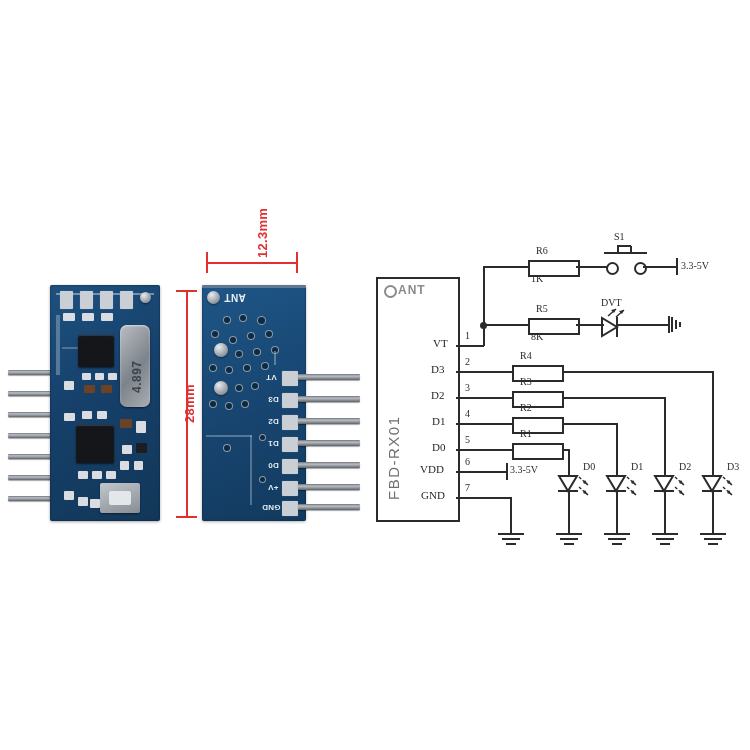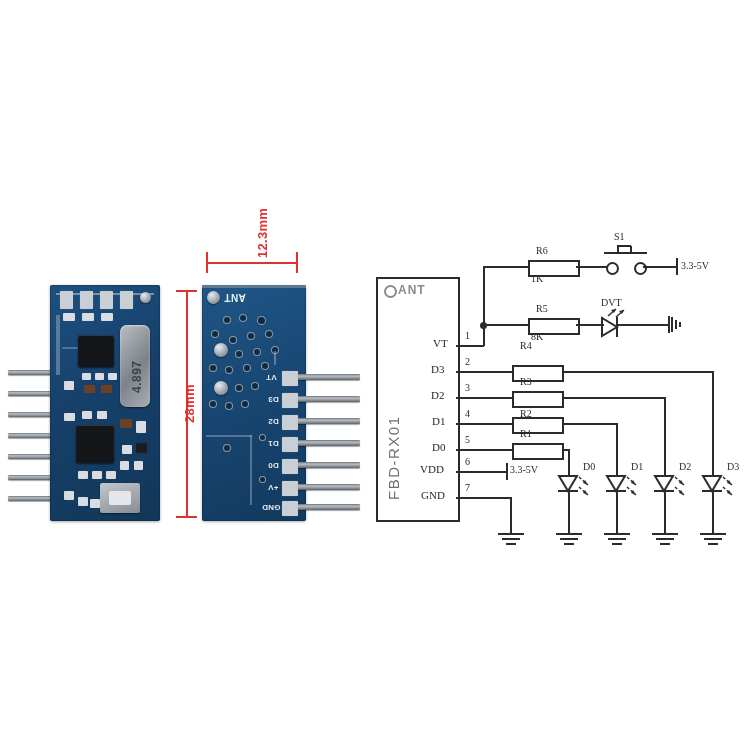--- a/index.html
+++ b/index.html
@@ -300,29 +300,29 @@
     </svg>
     <div class="wire wireH" style="left:617px;top:324px;width:53px;"></div>
 
     <div class="wire wireV" style="left:668px;top:316px;height:17px;"></div>
     <div class="wire wireH" style="left:671px;top:318px;width:2px;height:14px;"></div>
     <div class="abs" style="left:671px;top:317px;width:2px;height:15px;background:#2b2b2b;"></div>
     <div class="abs" style="left:675px;top:320px;width:2px;height:9px;background:#2b2b2b;"></div>
     <div class="abs" style="left:679px;top:322px;width:2px;height:5px;background:#2b2b2b;"></div>
 
     <div class="res" style="left:512px;top:365px;width:48px;height:13px;"></div>
-    <div class="sgTxtSm" style="left:520px;top:340px;">R4</div>
+    <div class="sgTxtSm" style="left:520px;top:350px;">R4</div>
     <div class="wire wireV" style="left:712px;top:371px;height:104px;"></div>
 
     <div class="res" style="left:512px;top:391px;width:48px;height:13px;"></div>
     <div class="sgTxtSm" style="left:520px;top:376px;">R3</div>
     <div class="wire wireV" style="left:664px;top:397px;height:78px;"></div>
 
     <div class="res" style="left:512px;top:417px;width:48px;height:13px;"></div>
-    <div class="sgTxtSm" style="left:520px;top:402px;margin-top:6px;">R2</div>
+    <div class="sgTxtSm" style="left:520px;top:402px;">R2</div>
     <div class="wire wireV" style="left:616px;top:423px;height:52px;"></div>
 
     <div class="res" style="left:512px;top:443px;width:48px;height:13px;"></div>
     <div class="sgTxtSm" style="left:520px;top:428px;">R1</div>
     <div class="wire wireV" style="left:568px;top:449px;height:26px;"></div>
 
     <div class="wire wireV" style="left:506px;top:463px;height:17px;"></div>
     <div class="sgTxtSm" style="left:510px;top:464px;">3.3-5V</div>
 
     <div class="wire wireV" style="left:510px;top:497px;height:37px;"></div>

